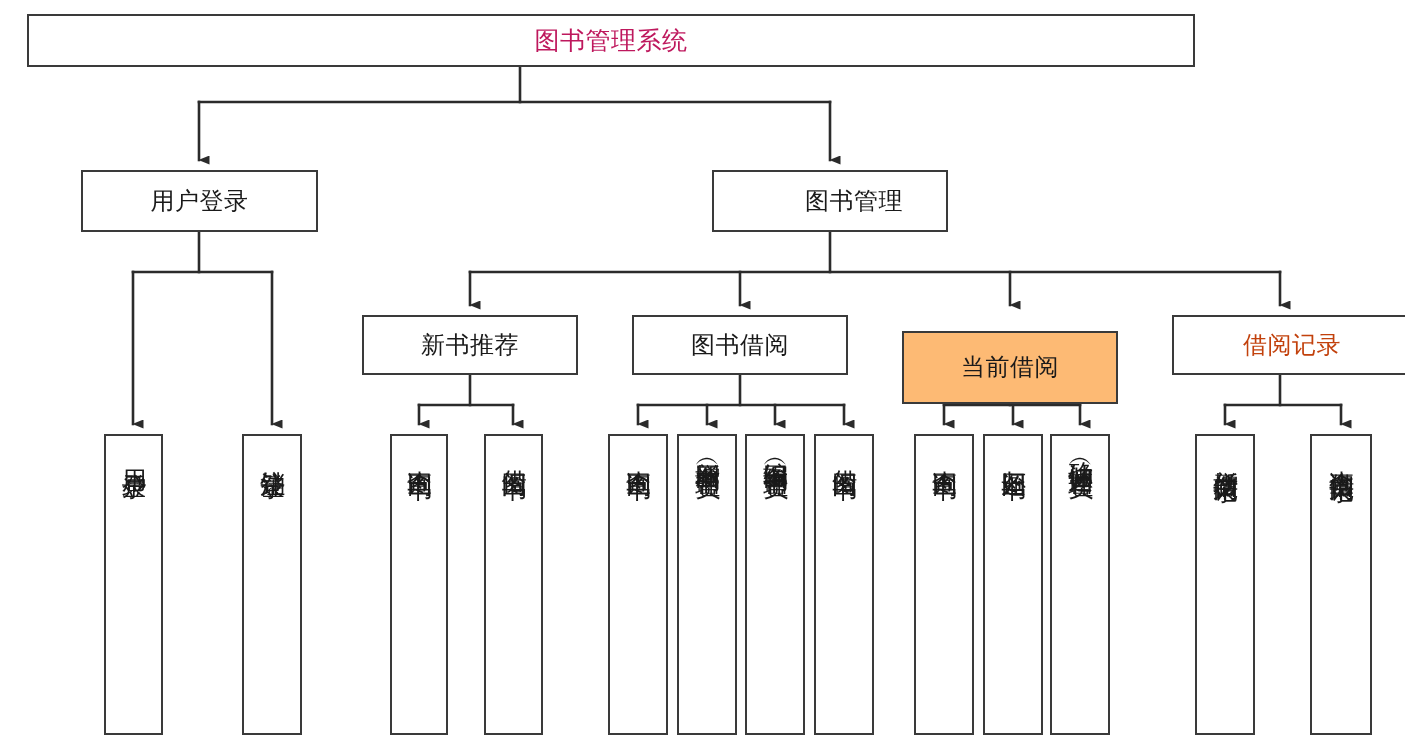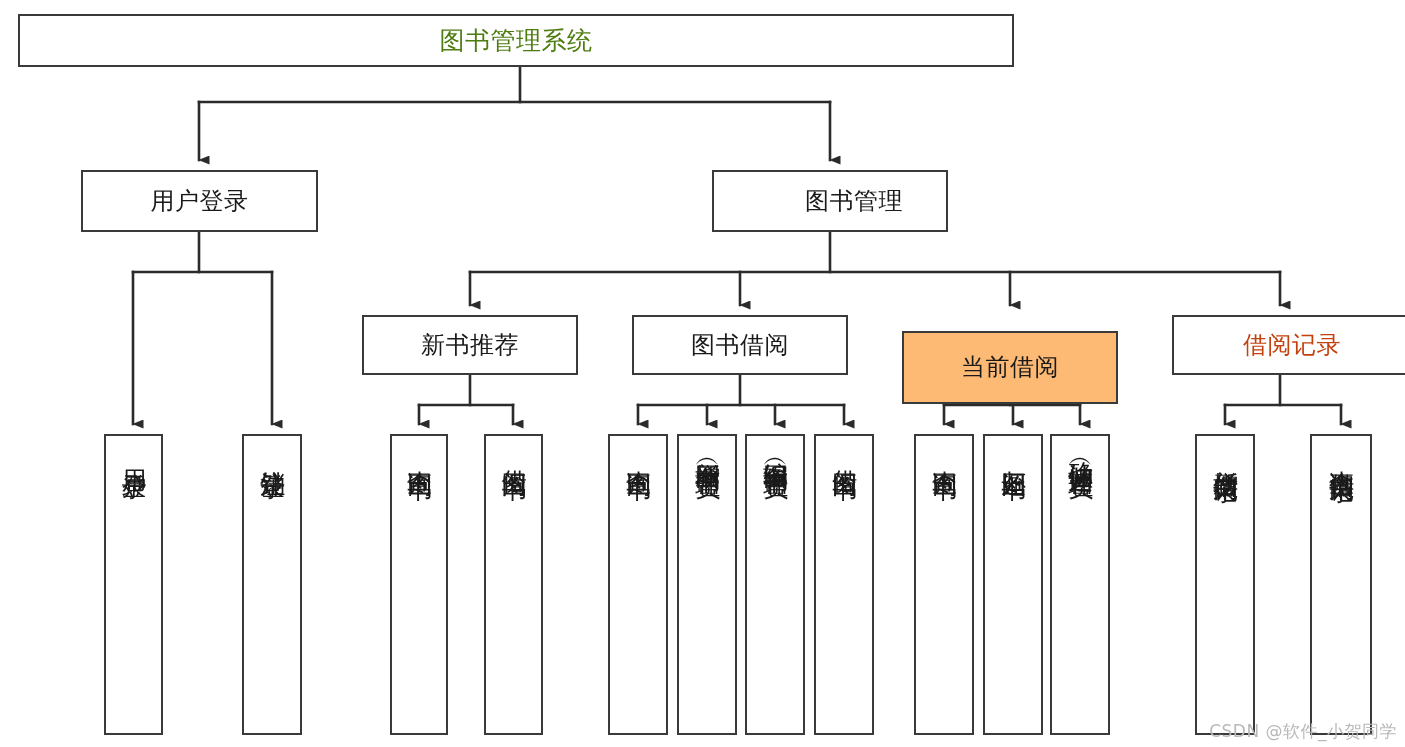--- a/index.html
+++ b/index.html
@@ -112,21 +112,21 @@
       <path d="M1013,405 L1013,424" marker-end="url(#arrowhead)"></path>
       <path d="M1080,405 L1080,424" marker-end="url(#arrowhead)"></path>
 
       <path d="M1280,375 L1280,405"></path>
       <path d="M1225,405 L1341,405"></path>
       <path d="M1225,405 L1225,424" marker-end="url(#arrowhead)"></path>
       <path d="M1341,405 L1341,424" marker-end="url(#arrowhead)"></path>
     </g>
   </svg>
 
-  <div class="node horiz root" id="node-root" style="left: 18px; top: 14px; width: 996px; height: 53px; border-color: rgb(58, 58, 58); background: rgb(255, 255, 255); color: #4d7c0f;">
+  <div class="node horiz root" id="node-root" style="left: 27px; top: 14px; width: 1168px; height: 53px; border-color: rgb(58, 58, 58); background: rgb(255, 255, 255); color: #be185d;">
     <span class="node-label">图书管理系统</span>
   </div>
 
   <div class="node horiz" id="node-l2-0" style="left: 81px; top: 170px; width: 237px; height: 62px; border-color: rgb(58, 58, 58); background: rgb(255, 255, 255); color: rgb(26, 26, 26);">
     <span class="node-label">用户登录</span>
   </div>
   <div class="node horiz" id="node-l2-1" style="left: 712px; top: 170px; width: 236px; height: 62px; border-color: rgb(58, 58, 58); background: rgb(255, 255, 255); color: rgb(26, 26, 26); padding-left: 48px;">
     <span class="node-label">图书管理</span>
   </div>
 
@@ -176,14 +176,13 @@
   <div class="node vert tall" id="node-leaf-10" style="left: 1050px; top: 434px; width: 60px; height: 301px; border-color: rgb(58, 58, 58); background: rgb(255, 255, 255); color: rgb(26, 26, 26);">
     <span class="node-label">确认归还（管理员）</span>
   </div>
   <div class="node vert" id="node-leaf-11" style="left: 1195px; top: 434px; width: 60px; height: 301px; border-color: rgb(58, 58, 58); background: rgb(255, 255, 255); color: rgb(26, 26, 26);">
     <span class="node-label">新增借阅记录</span>
   </div>
   <div class="node vert" id="node-leaf-12" style="left: 1310px; top: 434px; width: 62px; height: 301px; border-color: rgb(58, 58, 58); background: rgb(255, 255, 255); color: rgb(26, 26, 26);">
     <span class="node-label">查询借阅记录</span>
   </div>
 
-  <div id="watermark" style="color: rgb(185, 185, 185);">CSDN @软件_小贺同学</div>
 </div>
 
 </body></html>

